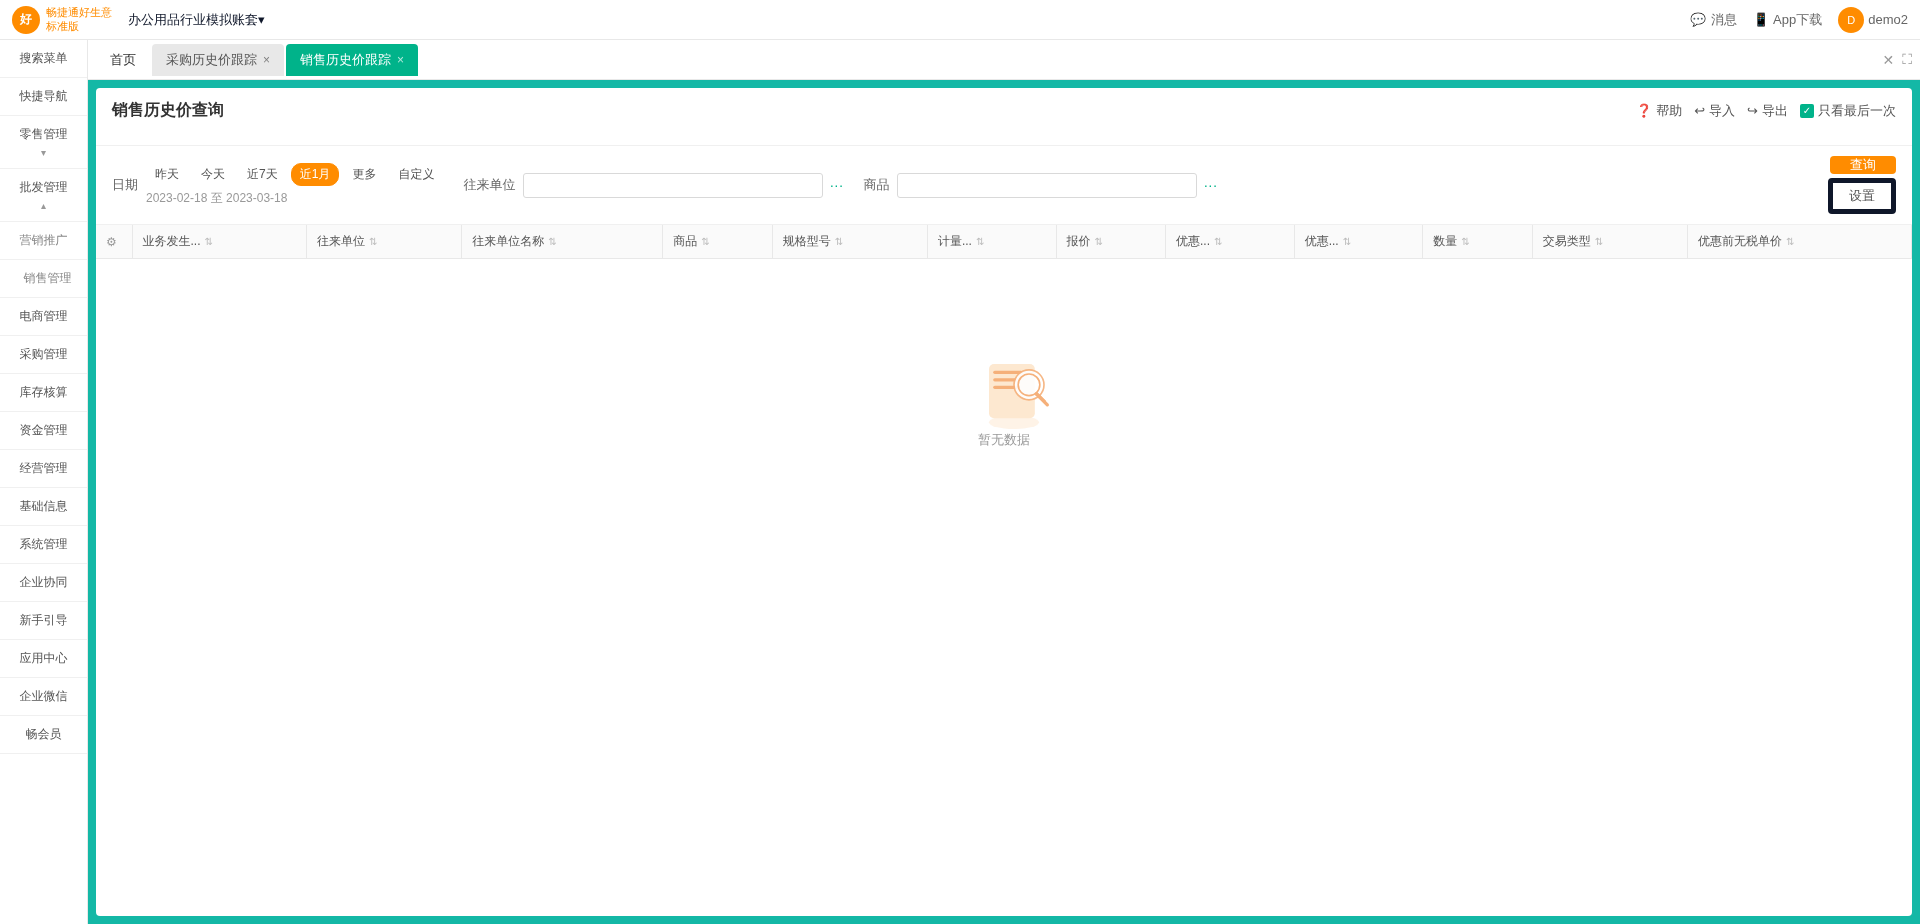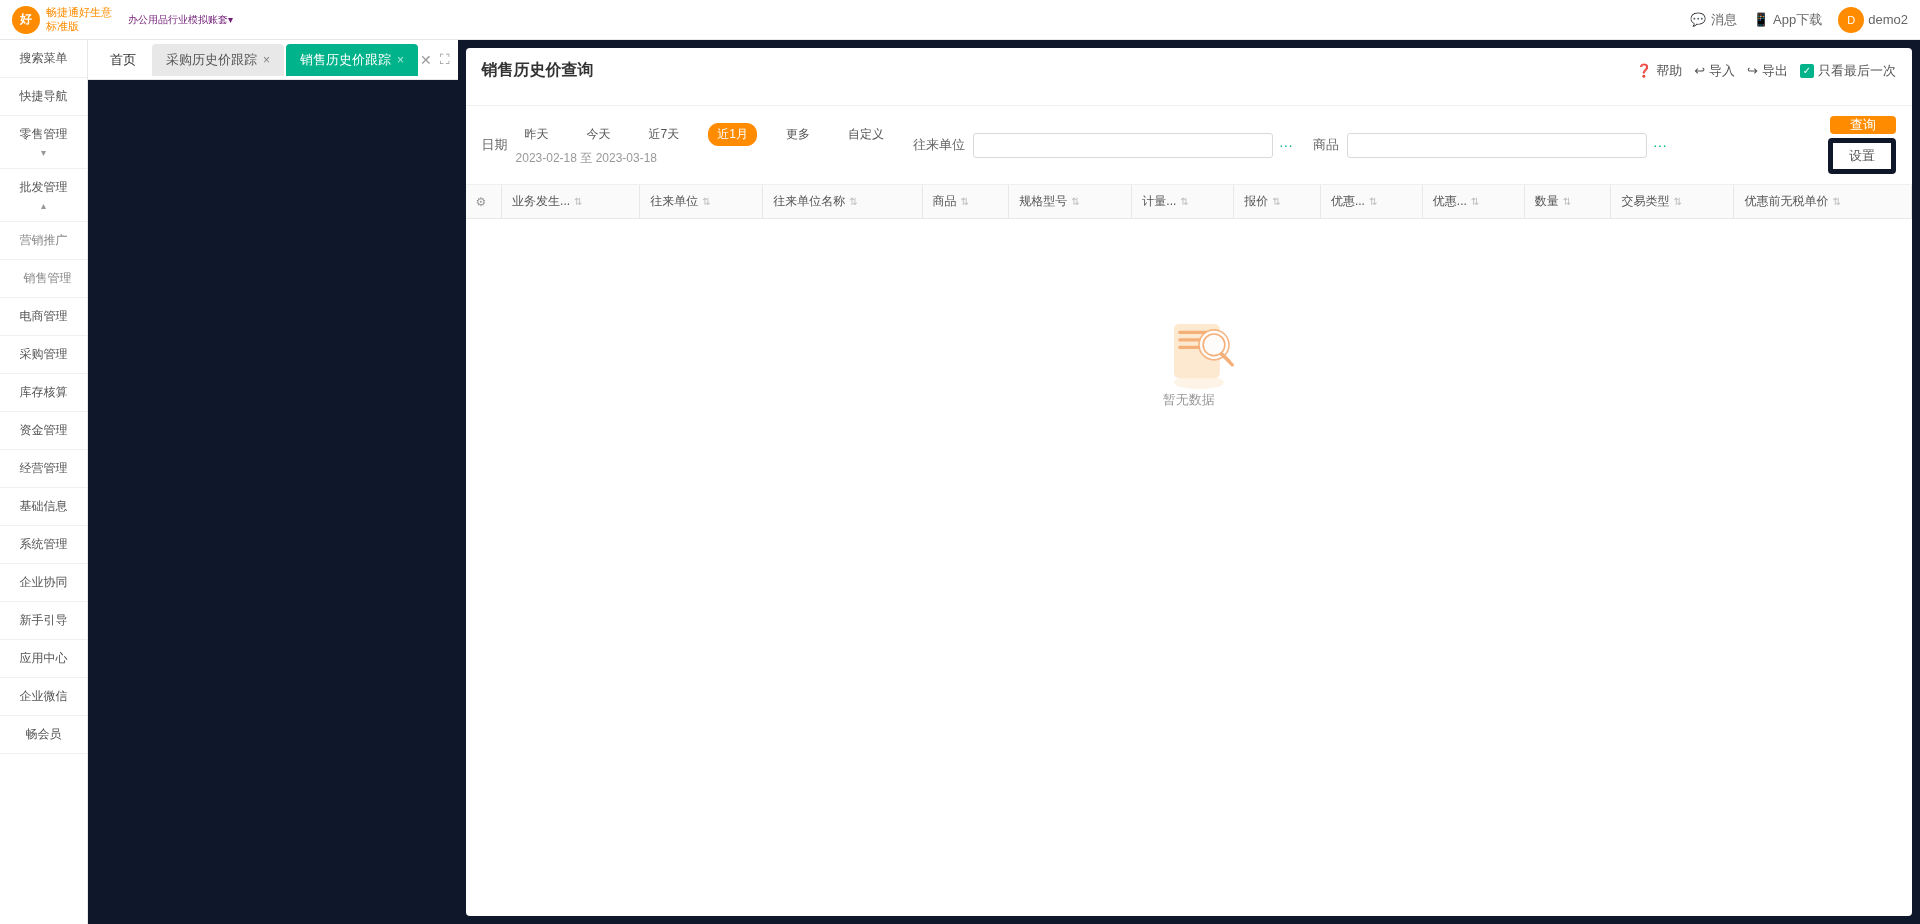--- a/index.html
+++ b/index.html
@@ -13,36 +13,36 @@
       align-items: center;
       padding: 0 12px;
       border-bottom: 1px solid #e8e8e8;
       justify-content: space-between;
       flex-shrink: 0;
     }
     .top-header-left { display: flex; align-items: center; gap: 8px; }
     .logo-area { display: flex; align-items: center; gap: 6px; }
     .logo-icon { width: 28px; height: 28px; background: #ff8c00; border-radius: 50%; display: flex; align-items: center; justify-content: center; color: white; font-size: 12px; font-weight: bold; }
     .logo-text { font-size: 11px; color: #ff8c00; line-height: 1.2; }
-    .app-selector { display: flex; align-items: center; color: #701a75; font-size: 10px; padding: 0 8px; cursor: pointer; }
+    .app-selector { display: flex; align-items: center; color: #0f172a; font-size: 13px; padding: 0 8px; cursor: pointer; }
     .top-header-right { display: flex; align-items: center; gap: 16px; color: #666; font-size: 13px; }
     .header-action { display: flex; align-items: center; gap: 4px; cursor: pointer; }
     .avatar { width: 26px; height: 26px; border-radius: 50%; background: #ff8c00; display: flex; align-items: center; justify-content: center; color: white; font-size: 11px; }
 
     
     .main-layout { display: flex; flex: 1; overflow: hidden; }
 
     
     .sidebar { width: 88px; background: #fff; border-right: 1px solid #e8e8e8; display: flex; flex-direction: column; overflow-y: auto; flex-shrink: 0; }
     .sidebar-item { padding: 10px 4px; text-align: center; cursor: pointer; font-size: 12px; color: #555; border-bottom: 1px solid #f0f0f0; display: flex; flex-direction: column; align-items: center; gap: 3px; }
     .sidebar-item.has-arrow { flex-direction: column; justify-content: center; align-items: center; gap: 4px; }
     .sidebar-arrow { font-size: 10px; color: #999; }
 
     
-    .content-area { flex: 1; display: flex; flex-direction: row; overflow: hidden; background: #0f172a; }
+    .content-area { flex: 1; display: flex; flex-direction: column; overflow: hidden; background: #14b8a6; }
 
     
     .tab-bar { height: 40px; background: #fff; display: flex; align-items: center; padding: 0 8px; border-bottom: 1px solid #e8e8e8; flex-shrink: 0; gap: 2px; }
     .tab-item { height: 32px; padding: 0 14px; display: flex; align-items: center; gap: 6px; border-radius: 4px 4px 0 0; cursor: pointer; font-size: 13px; color: #666; white-space: nowrap; }
     .tab-item.home { background: transparent; color: #333; }
     .tab-item.active { background: #00b38a; color: #fff; }
     .tab-item.inactive { background: #e8e8e8; color: #555; }
     .tab-close { font-size: 12px; cursor: pointer; opacity: 0.7; }
     .tab-bar-actions { margin-left: auto; display: flex; align-items: center; gap: 8px; color: #999; font-size: 16px; cursor: pointer; }
 
@@ -55,21 +55,21 @@
     .page-actions { display: flex; align-items: center; gap: 12px; font-size: 13px; color: #555; }
     .page-action { display: flex; align-items: center; gap: 4px; cursor: pointer; }
     .only-last-checkbox { display: flex; align-items: center; gap: 4px; }
     .checkbox-checked { width: 14px; height: 14px; background: #00b38a; border-radius: 2px; display: flex; align-items: center; justify-content: center; color: white; font-size: 10px; flex-shrink: 0; }
 
     
     .filter-area { padding: 10px 16px; border-bottom: 1px solid #f0f0f0; display: flex; align-items: center; gap: 20px; flex-wrap: wrap; }
     .filter-group { display: flex; align-items: center; gap: 8px; }
     .filter-label { color: #666; font-size: 13px; white-space: nowrap; }
     .date-filter { display: flex; align-items: flex-start; flex-direction: column; gap: 2px; }
-    .date-btns { display: flex; align-items: center; gap: 20px; }
+    .date-btns { display: flex; align-items: center; gap: 4px; }
     .date-btn { padding: 2px 8px; border-radius: 3px; font-size: 12px; cursor: pointer; border: 1px solid transparent; color: #555; }
     .date-btn.active { background: #ff8c00; color: white; border-color: #ff8c00; border-radius: 10px; }
     .date-range { font-size: 12px; color: #999; margin-top: 2px; }
     .filter-input-group { display: flex; align-items: center; gap: 6px; }
     .filter-input { border: 1px solid #d9d9d9; border-radius: 3px; padding: 4px 8px; font-size: 13px; color: #333; width: 200px; outline: none; }
     .filter-dots { color: #00b38a; font-size: 14px; cursor: pointer; }
     .filter-right { margin-left: auto; display: flex; flex-direction: column; align-items: flex-end; gap: 4px; }
     .query-btn { background: #ff8c00; color: white; border: none; border-radius: 4px; padding: 0 20px; font-size: 13px; cursor: pointer; }
     .settings-btn { background: #fff; color: #555; border: 5px solid #0f172a; border-radius: 4px; padding: 4px 16px; font-size: 13px; cursor: pointer; }
 

